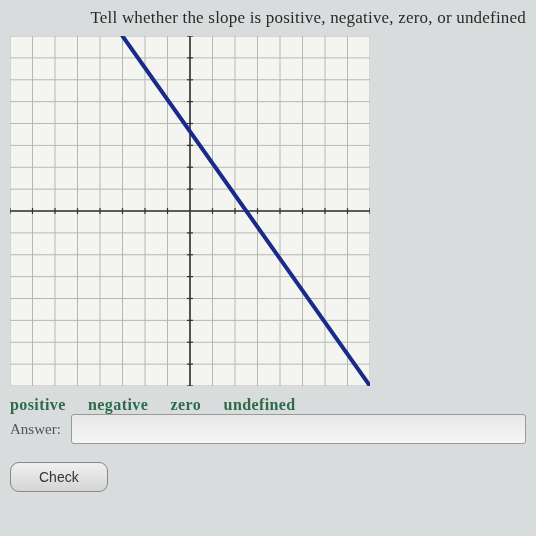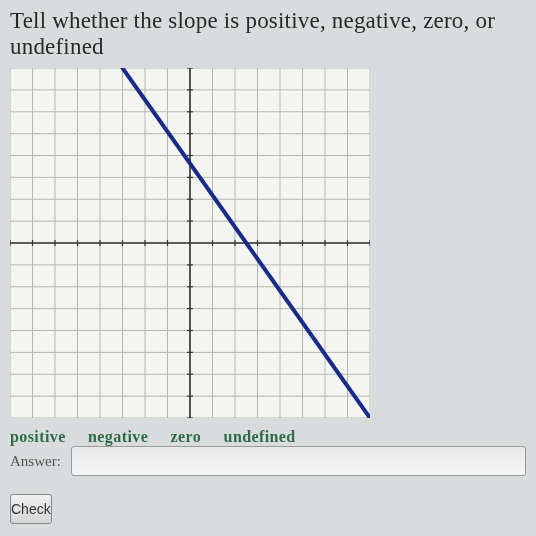--- a/index.html
+++ b/index.html
@@ -4,35 +4,35 @@
 <style>
 * { box-sizing: border-box; margin: 0; padding: 0; }
 body {
   width: 536px; height: 536px;
   background: #d8dcdc;
   font-family: Georgia, serif;
   padding: 8px 10px;
   color: #2a2a2a;
   overflow: hidden;
 }
-.question { font-size: 23px; font-weight: 500; margin-bottom: 8px; letter-spacing: 0.2px; }
+.question { font-size: 17px; font-weight: 500; margin-bottom: 8px; letter-spacing: 0.2px; text-align: right; }
 .graph-wrap { width: 360px; height: 350px; background: #f2f3f0; margin-bottom: 10px; }
 .options { font-size: 16px; font-weight: 600; color: #2e6b4a; letter-spacing: 0.4px; }
 .options span { margin-right: 18px; }
 .answer-row { display: flex; align-items: center; gap: 10px; margin-bottom: 18px; }
 .answer-label { font-size: 15px; color: #555; font-weight: 500; }
 .answer-input {
   flex: 1; height: 30px; border: 1px solid #999;
   background: linear-gradient(#e8e8e8,#f5f5f5);
   border-radius: 3px; padding: 4px 8px; font-size: 14px;
 }
 .check-btn {
-  font-size: 14px; padding: 6px 0;
+  font-size: 14px; padding: 6px 28px;
   background: linear-gradient(#f0f0f0,#d5d5d5);
-  border: 1px solid #888; border-radius: 3px;
+  border: 1px solid #888; border-radius: 9px;
   color: #333; cursor: pointer;
 }
 </style>
 </head>
 <body>
 
 
 
 <div class="question">Tell whether the slope is positive, negative, zero, or undefined</div>
 

